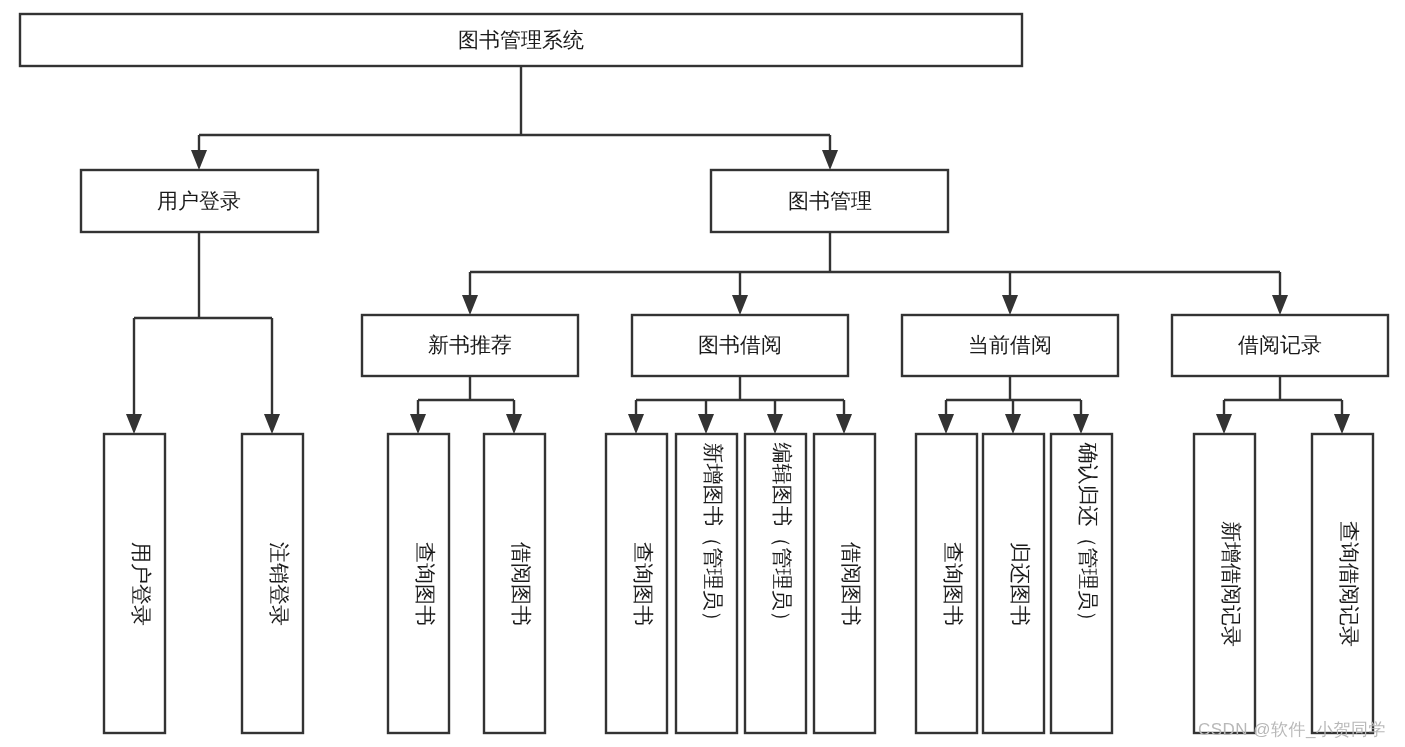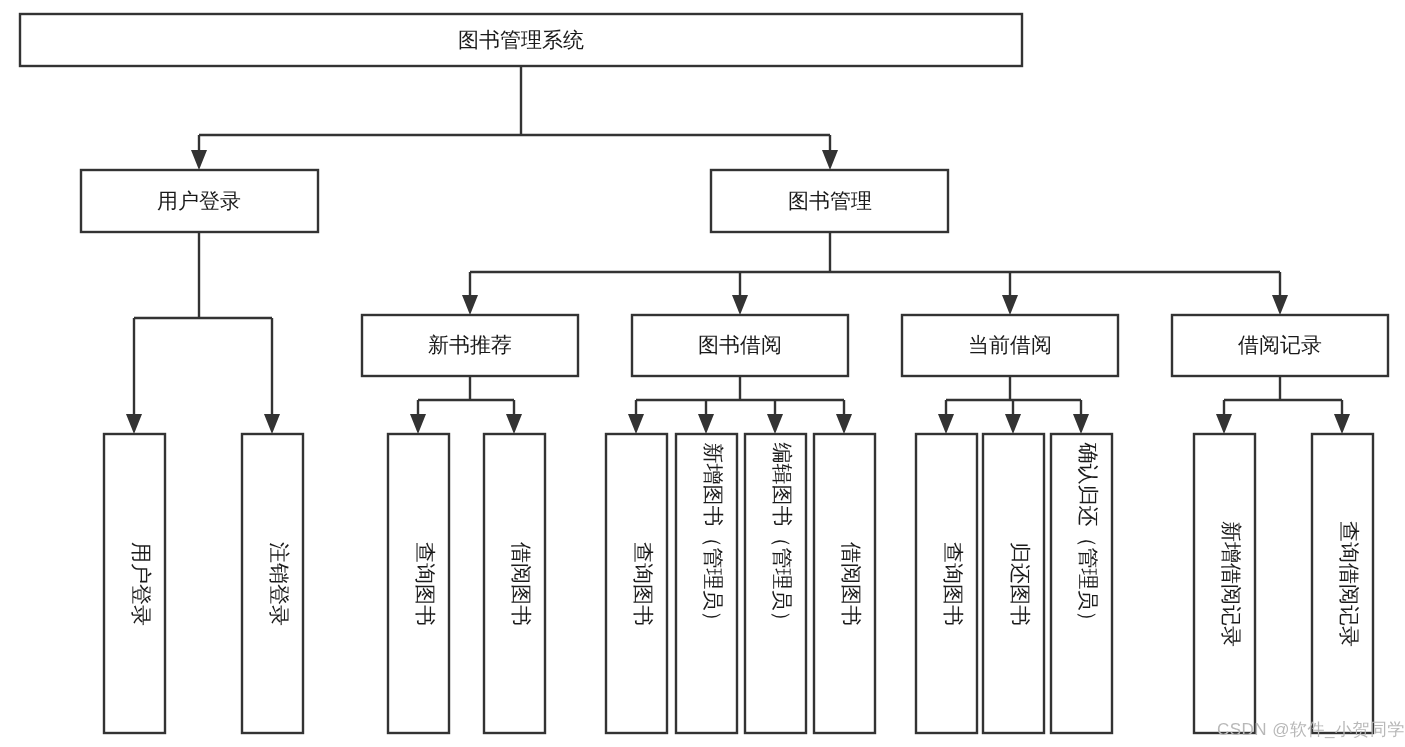--- a/index.html
+++ b/index.html
@@ -51,21 +51,21 @@
     dominant-baseline: middle;
   }
   .node-label-vert {
     font-family: "Liberation Sans", "DejaVu Sans", sans-serif;
     font-size: 21px;
     fill: #1a1a1a;
     text-anchor: middle;
   }
   .watermark {
     position: absolute;
-    right: 0;
+    right: 19px;
     bottom: 6px;
     font-family: "Liberation Sans", "DejaVu Sans", sans-serif;
     font-size: 17px;
     color: #b8b8b8;
     letter-spacing: 0.5px;
     white-space: nowrap;
     user-select: none;
   }
 </style>
 </head>

